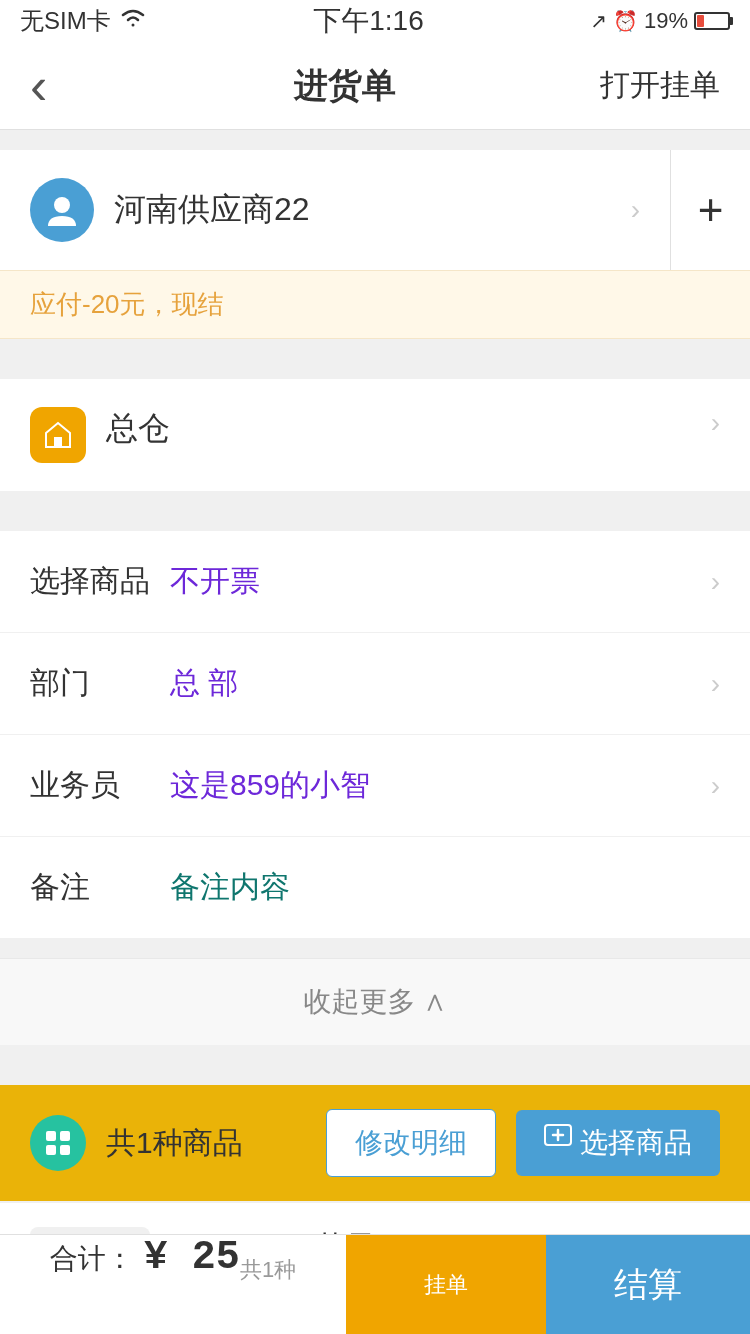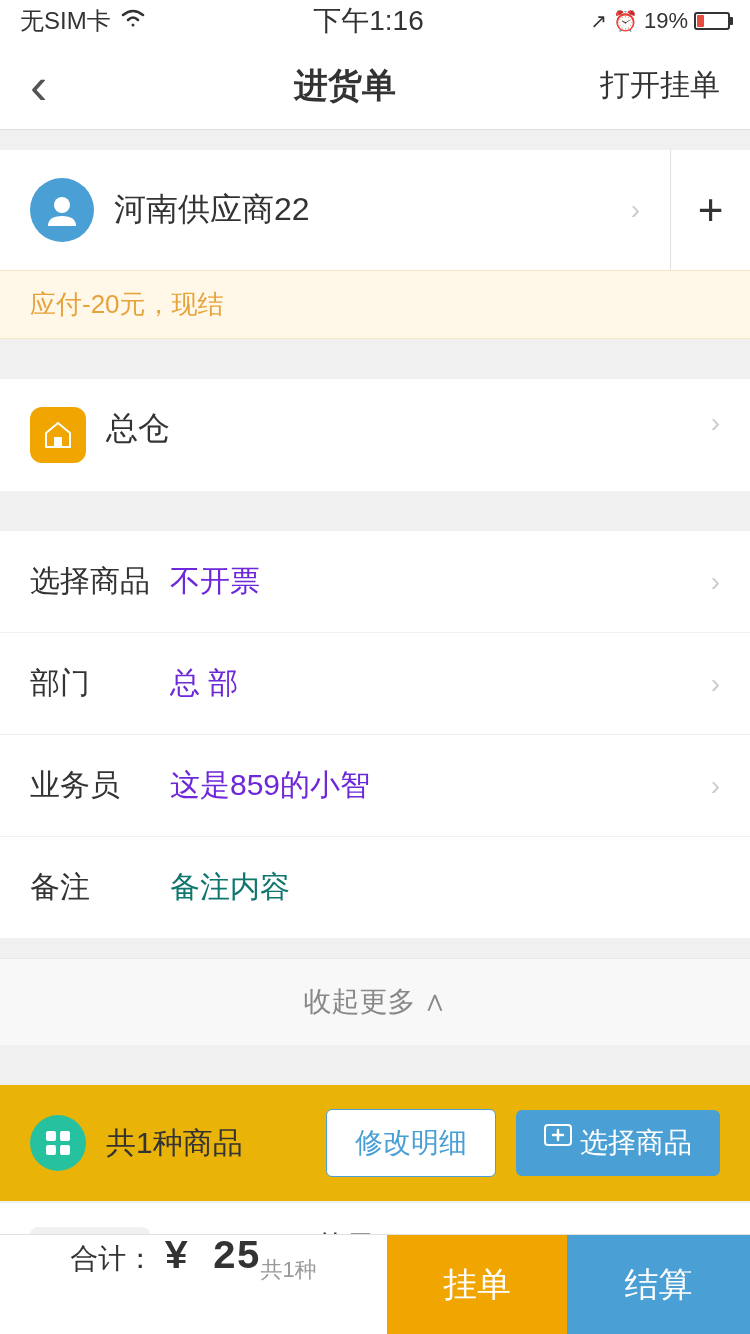--- a/index.html
+++ b/index.html
@@ -299,29 +299,29 @@
       font-weight: 600;
       color: #333;
       font-family: Liberation Mono, monospace;
     }
     .footer-total-sub {
       font-size: 22px;
       color: #999;
       margin-top: 20px;
     }
     .footer-btn-hang {
-      width: 180px;
+      width: 200px;
       background: #f0a500;
       display: flex; align-items: center; justify-content: center;
-      font-size: 34px;
+      font-size: 22px;
       color: #fff;
       cursor: pointer;
     }
     .footer-btn-settle {
-      width: 183px;
+      width: 204px;
       background: #4a9fd4;
       display: flex; align-items: center; justify-content: center;
       font-size: 34px;
       color: #fff;
       cursor: pointer;
     }
   </style>
 </head>
 <body>
 

